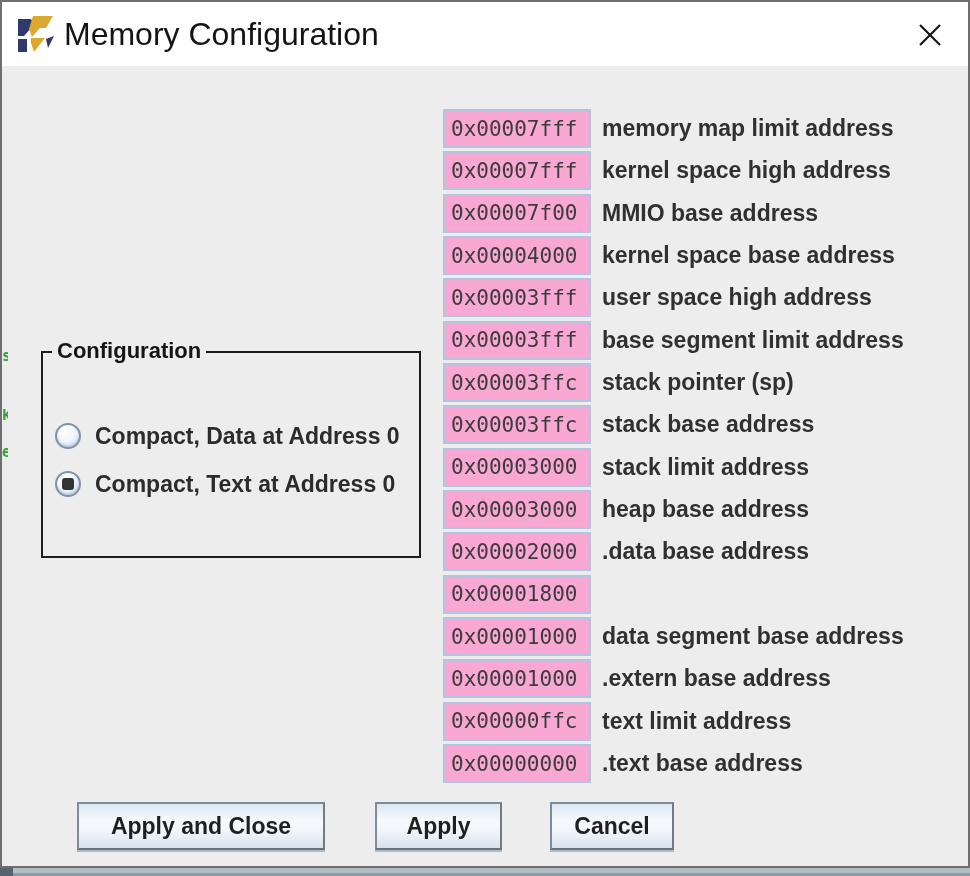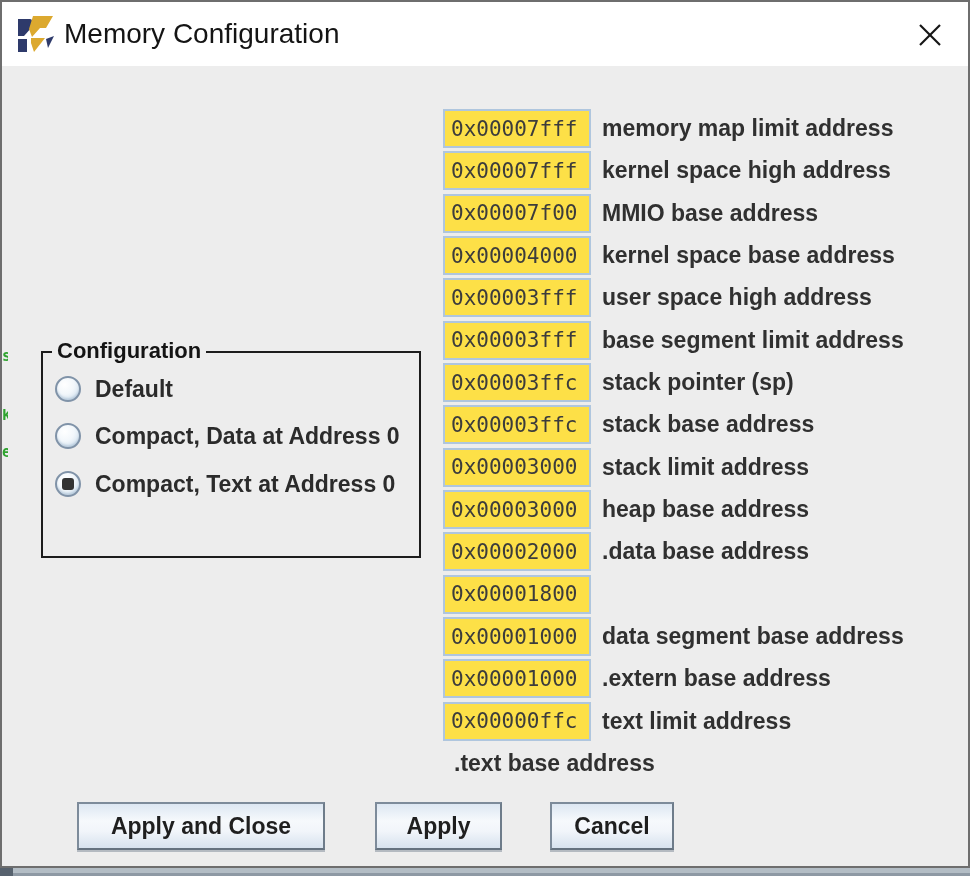--- a/index.html
+++ b/index.html
@@ -10,21 +10,21 @@
                 background:#b3bdc5;border-bottom:3px solid #8e99a4;}
   .behind-corner{position:absolute;left:0;bottom:0;width:13px;height:10px;background:#57626e;}
 
   .window{position:absolute;left:0;top:0;width:970px;height:868px;
           background:#ededed;border:2px solid #6e6e6e;}
 
   
   .titlebar{position:absolute;left:0;top:0;width:966px;height:64px;background:#ffffff;}
   .app-icon{position:absolute;left:13px;top:12px;width:40px;height:40px;}
   .window-title{position:absolute;left:62px;top:0;height:72px;line-height:64px;
-                font-size:28px;color:#141414;white-space:nowrap;}
+                font-size:32px;color:#141414;white-space:nowrap;}
   .close-btn{position:absolute;right:18px;top:14px;width:40px;height:38px;
              display:flex;align-items:center;justify-content:center;cursor:default;}
 
   
   .artifact{position:absolute;left:0;width:6px;height:12px;overflow:hidden;
             color:#2fa32f;font:bold 15px "DejaVu Sans Mono",monospace;line-height:12px;}
   .artifact.a1{top:348px;}
   .artifact.a2{top:407px;}
   .artifact.a3{top:444px;}
 
@@ -43,21 +43,21 @@
                 background:radial-gradient(circle at 35% 30%,#ffffff 0%,#f2f7fb 45%,#c8daea 100%);
                 box-shadow:inset 0 -2px 2px rgba(130,160,190,.35);
                 position:relative;flex:0 0 auto;}
   .radio-row.selected .radio-circle::after{content:"";position:absolute;left:50%;top:50%;
                 width:12px;height:12px;margin:-6px 0 0 -6px;border-radius:3px;background:#333333;}
   .radio-label{font-size:23px;font-weight:bold;color:#2b2b2b;white-space:nowrap;}
 
   
   .mem-col{position:absolute;left:441px;top:107px;display:flex;flex-direction:column;gap:3.35px;}
   .mem-row{display:flex;align-items:center;height:39px;}
-  .address-input{width:148px;height:39px;border:2px solid #afc6de;background:#fde047;
+  .address-input{width:148px;height:39px;border:2px solid #afc6de;background:#f9a8d4;
                  font-family:"DejaVu Sans Mono","Liberation Mono",monospace;
                  font-size:21px;color:#3c3c3c;padding:12px 6px;outline:none;}
   .address-label{margin-left:11px;font-size:23px;font-weight:bold;color:#303030;white-space:nowrap;}
 
   
   .jbutton{position:absolute;top:800px;height:48px;
            border:2px solid #7d8b9a;border-bottom-color:#65727f;border-right-color:#6e7c8a;
            background:linear-gradient(180deg,#dde7f2 0%,#f6f9fc 38%,#f1f5fa 62%,#d7e2ee 100%);
            font-family:"Liberation Sans",sans-serif;font-size:23px;font-weight:bold;color:#1f1f1f;
            display:flex;align-items:center;justify-content:center;cursor:default;
@@ -95,24 +95,20 @@
       </span>
     </div>
 
     <span class="artifact a1">s</span>
     <span class="artifact a2">k</span>
     <span class="artifact a3">e</span>
 
     <div class="config-group">
       <span class="config-legend">Configuration</span>
 
-      <div class="radio-row r0">
-        <span class="radio-circle"></span>
-        <span class="radio-label">Default</span>
-      </div>
       <div class="radio-row r1">
         <span class="radio-circle"></span>
         <span class="radio-label">Compact, Data at Address 0</span>
       </div>
       <div class="radio-row r2 selected">
         <span class="radio-circle"></span>
         <span class="radio-label">Compact, Text at Address 0</span>
       </div>
     </div>
 
@@ -170,20 +166,21 @@
       </div>
       <div class="mem-row">
         <input class="address-input" value="0x00001000" style="">
         <span class="address-label">.extern base address</span>
       </div>
       <div class="mem-row">
         <input class="address-input" value="0x00000ffc" style="">
         <span class="address-label">text limit address</span>
       </div>
       <div class="mem-row">
+        <input class="address-input" value="0x00000000" style="">
         <span class="address-label">.text base address</span>
       </div>
     </div>
 
     <div class="jbutton btn-apply-close">Apply and Close</div>
     <div class="jbutton btn-apply">Apply</div>
     <div class="jbutton btn-cancel">Cancel</div>
   </div>
 </div>
 

